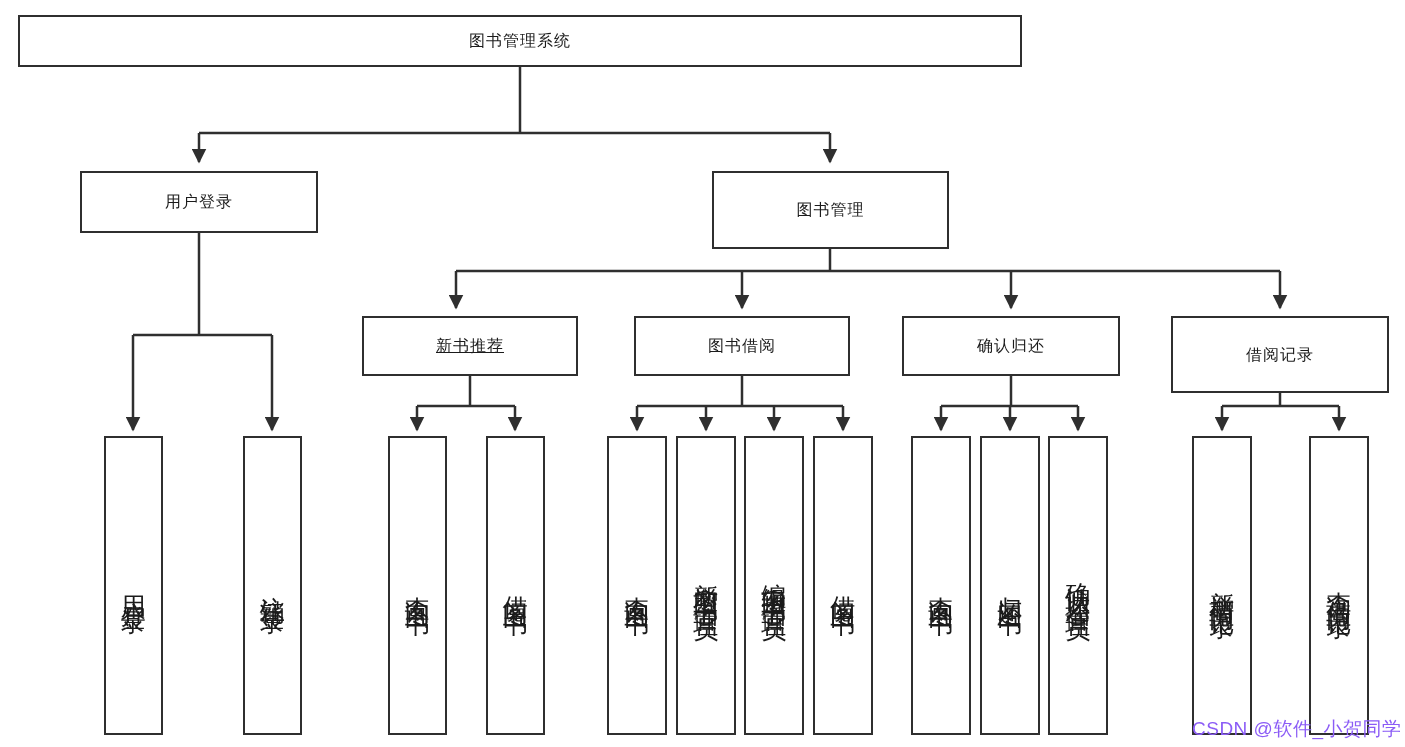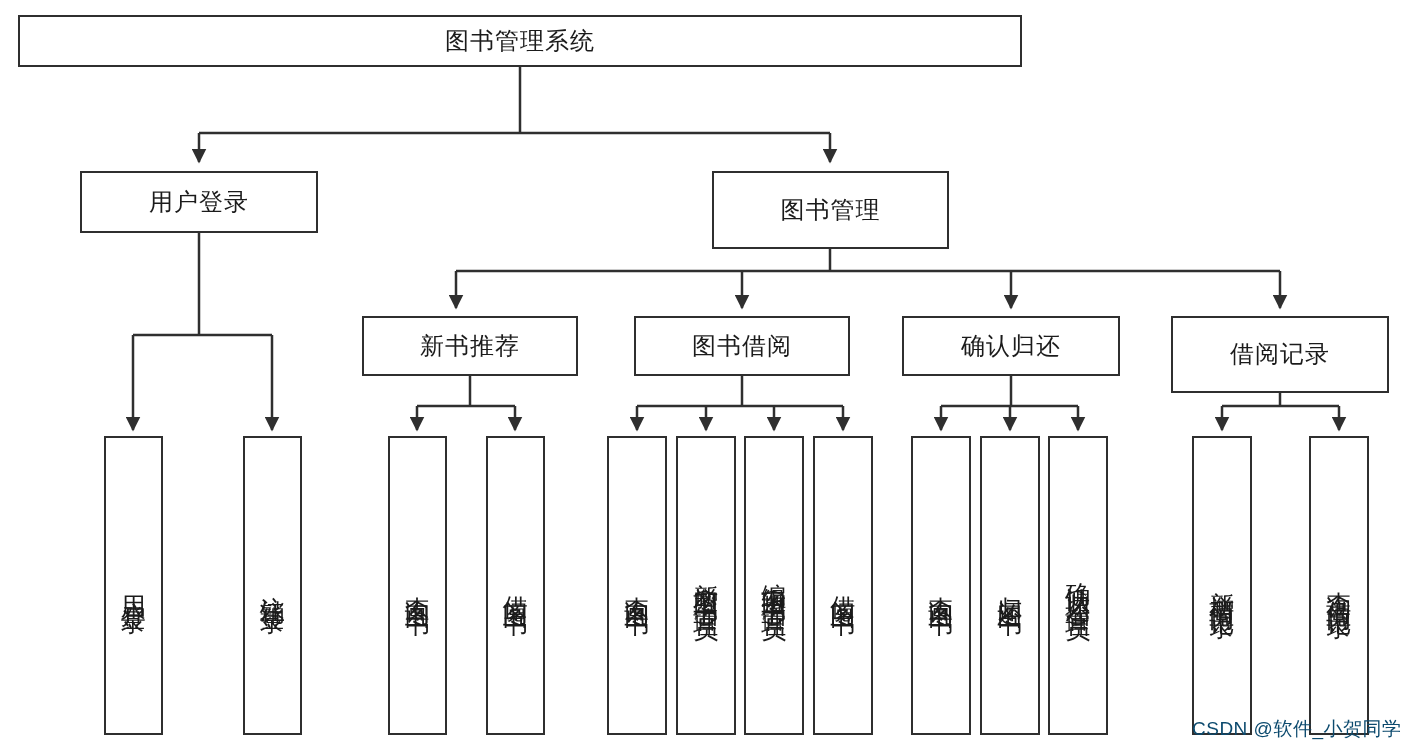--- a/index.html
+++ b/index.html
@@ -30,21 +30,21 @@
     position: absolute;
     box-sizing: border-box;
     border: 2.5px solid #2f2f2f;
     background: #ffffff;
     display: flex;
     align-items: center;
     justify-content: center;
     color: #1b1b1b;
   }
   .node.horiz {
-    font-size: 24px;
+    font-size: 16px;
     letter-spacing: 1px;
     line-height: 1.1;
     text-align: center;
   }
   .node.vert {
     writing-mode: vertical-rl;
     text-orientation: upright;
     font-size: 25px;
     letter-spacing: 5px;
     line-height: 1.05;
@@ -52,21 +52,21 @@
     padding: 4px 0;
   }
   .node.vert .label {
     writing-mode: vertical-rl;
     text-orientation: upright;
     display: block;
   }
   .watermark {
     position: absolute;
     font-size: 19px;
-    color: #0c4a6e;
+    color: #8b5cf6;
     white-space: nowrap;
     letter-spacing: 0.5px;
     font-family: "Liberation Sans", "DejaVu Sans", sans-serif;
   }
 </style>
 </head>
 <body>
 
 <div id="canvas">
 
@@ -124,21 +124,21 @@
     <span class="label">图书管理系统</span>
   </div>
 
   <div class="node horiz" style="left:80px; top:171px; width:238px; height:62px;">
     <span class="label">用户登录</span>
   </div>
   <div class="node horiz" style="left:712px; top:171px; width:237px; height:78px;">
     <span class="label">图书管理</span>
   </div>
 
-  <div class="node horiz" style="left:362px; top:316px; width:216px; height:60px;">
+  <div class="node horiz" style="left:362px; top:316px; width:216px; height:60px;text-decoration:underline;">
     <span class="label">新书推荐</span>
   </div>
   <div class="node horiz" style="left:634px; top:316px; width:216px; height:60px;">
     <span class="label">图书借阅</span>
   </div>
   <div class="node horiz" style="left:902px; top:316px; width:218px; height:60px;">
     <span class="label">确认归还</span>
   </div>
   <div class="node horiz" style="left:1171px; top:316px; width:218px; height:77px;">
     <span class="label">借阅记录</span>

